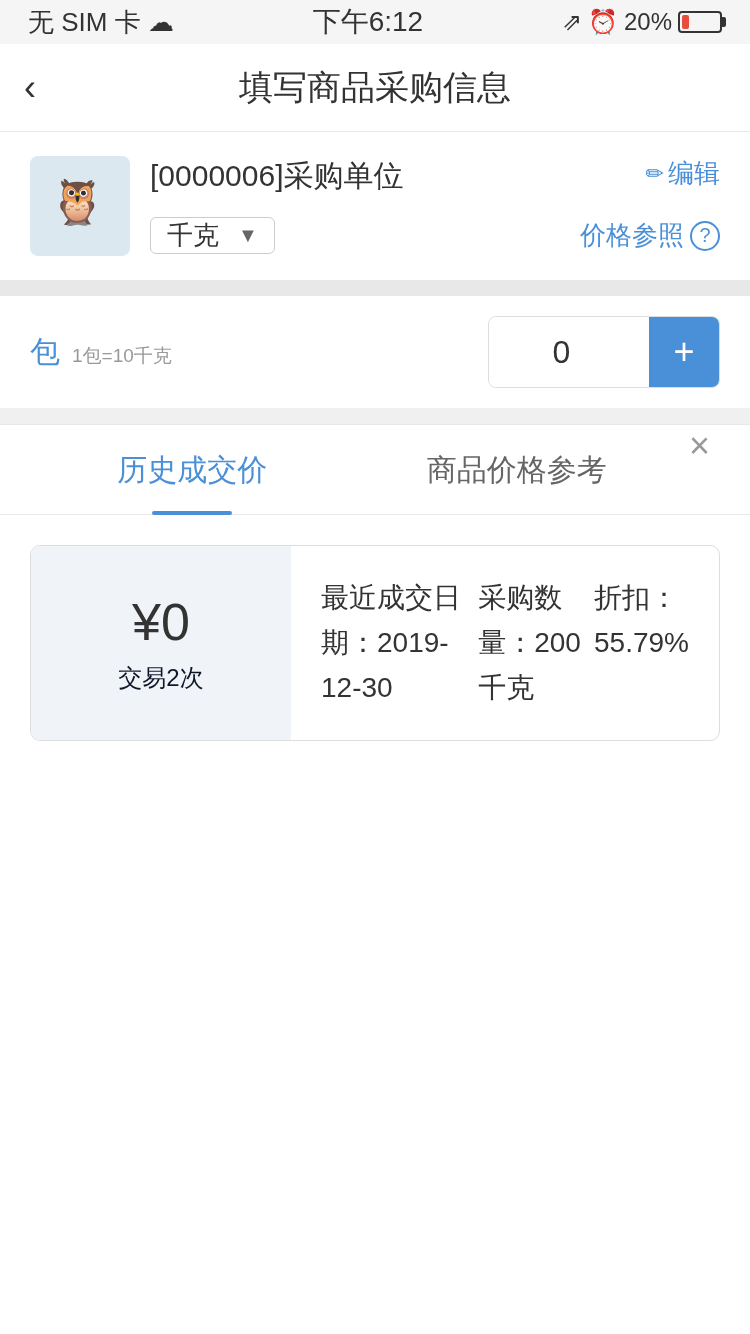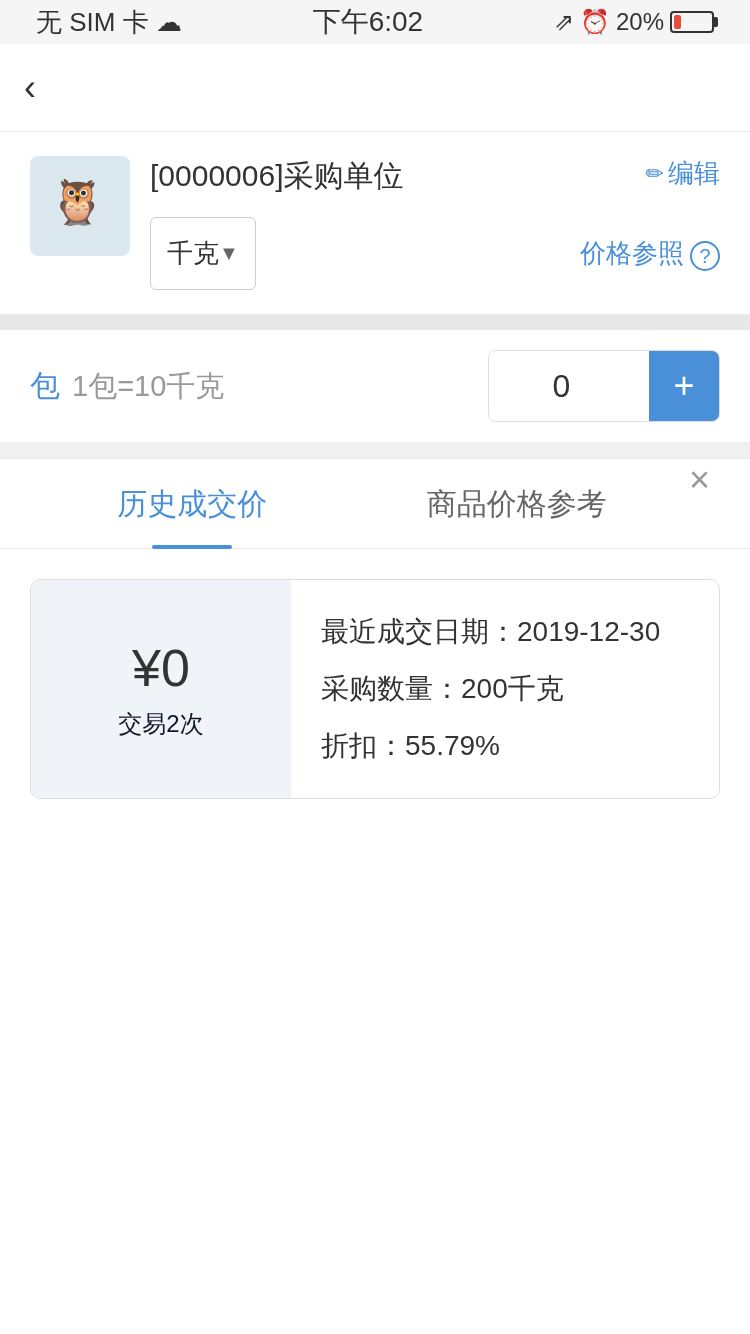--- a/index.html
+++ b/index.html
@@ -13,21 +13,21 @@
     }
 
     
     .status-bar {
       width: 750px;
       height: 44px;
       background: #f5f5f5;
       display: flex;
       align-items: center;
       justify-content: space-between;
-      padding: 0 36px;
+      padding: 0 28px;
       font-size: 26px;
     }
     .status-left {
       display: flex;
       align-items: center;
       gap: 8px;
       font-size: 26px;
       color: #333;
     }
     .status-center {
@@ -154,37 +154,37 @@
     .unit-label {
       font-size: 26px;
       color: #666;
       display: flex;
       align-items: center;
       gap: 8px;
     }
     .unit-dropdown {
       border: 1px solid #ccc;
       border-radius: 6px;
-      padding: 18px 16px;
+      padding: 0 16px;
       font-size: 26px;
       color: #333;
       background: #fff;
       display: inline-flex;
       align-items: center;
-      gap: 0;
+      gap: 19px;
     }
     .unit-dropdown-arrow {
       font-size: 20px;
       color: #666;
     }
     .price-ref {
       font-size: 26px;
       color: #4a90d9;
       display: flex;
-      align-items: flex-end;
+      align-items: center;
       gap: 6px;
     }
     .price-ref-help {
       width: 30px;
       height: 30px;
       border: 2px solid #4a90d9;
       border-radius: 50%;
       display: inline-flex;
       align-items: center;
       justify-content: center;
@@ -211,21 +211,21 @@
       display: flex;
       align-items: baseline;
       gap: 12px;
     }
     .qty-unit {
       font-size: 30px;
       color: #4a90d9;
       font-weight: 500;
     }
     .qty-conversion {
-      font-size: 29px;
+      font-size: 19px;
       color: #999;
     }
     .quantity-input-group {
       display: flex;
       align-items: center;
       border: 1px solid #ddd;
       border-radius: 8px;
       overflow: hidden;
     }
     .qty-input {
@@ -329,21 +329,21 @@
       margin-bottom: 10px;
     }
     .history-count {
       font-size: 24px;
       color: #0f172a;
     }
     .history-right {
       flex: 1;
       padding: 30px 30px;
       display: flex;
-      flex-direction: column;
+      flex-direction: row;
       justify-content: flex-end;
       gap: 12px;
     }
     .history-detail-row {
       font-size: 28px;
       color: #333;
       line-height: 1.6;
     }
 
     
@@ -353,33 +353,34 @@
       min-height: 600px;
     }
   </style>
 </head>
 <body>
 
 <div class="status-bar">
   <div class="status-left">
     <span>无 SIM 卡 ☁</span>
   </div>
-  <div class="status-center">下午6:02</div>
+  <div class="status-center">下午6:12</div>
   <div class="status-right">
     <span>⇗</span>
     <span>⏰</span>
     <span>20%</span>
     <span class="battery-icon">
       <span class="battery-fill"></span>
     </span>
   </div>
 </div>
 
 <div class="nav-header">
   <span class="nav-back">‹</span>
+  <span class="nav-title">填写商品采购信息</span>
 </div>
 
 <div class="product-card">
   <div class="product-thumbnail">
     <div class="product-thumb-inner">
       <span class="owl-icon">🦉</span>
     </div>
   </div>
   <div class="product-info">
     <div class="product-header-row">

